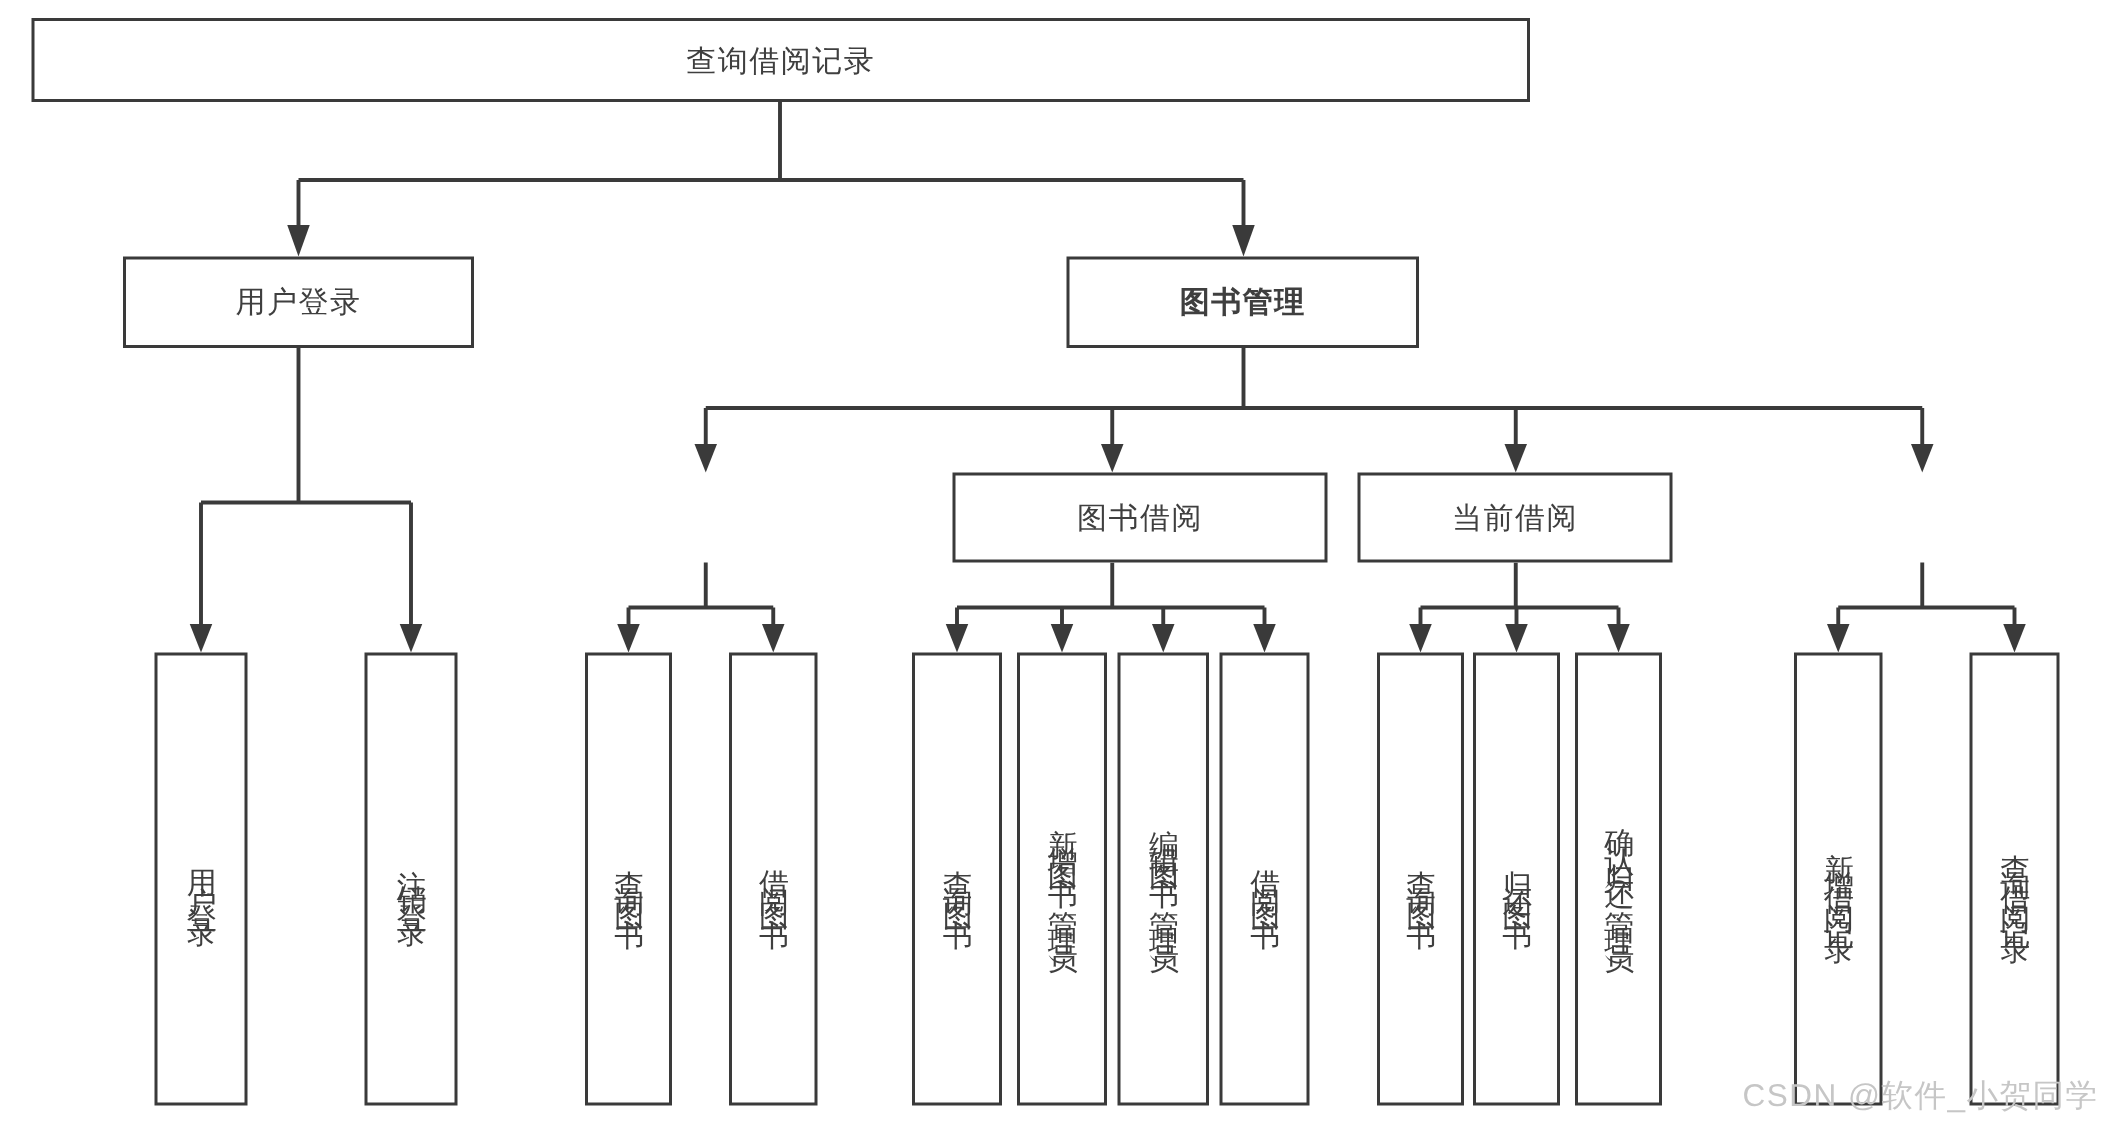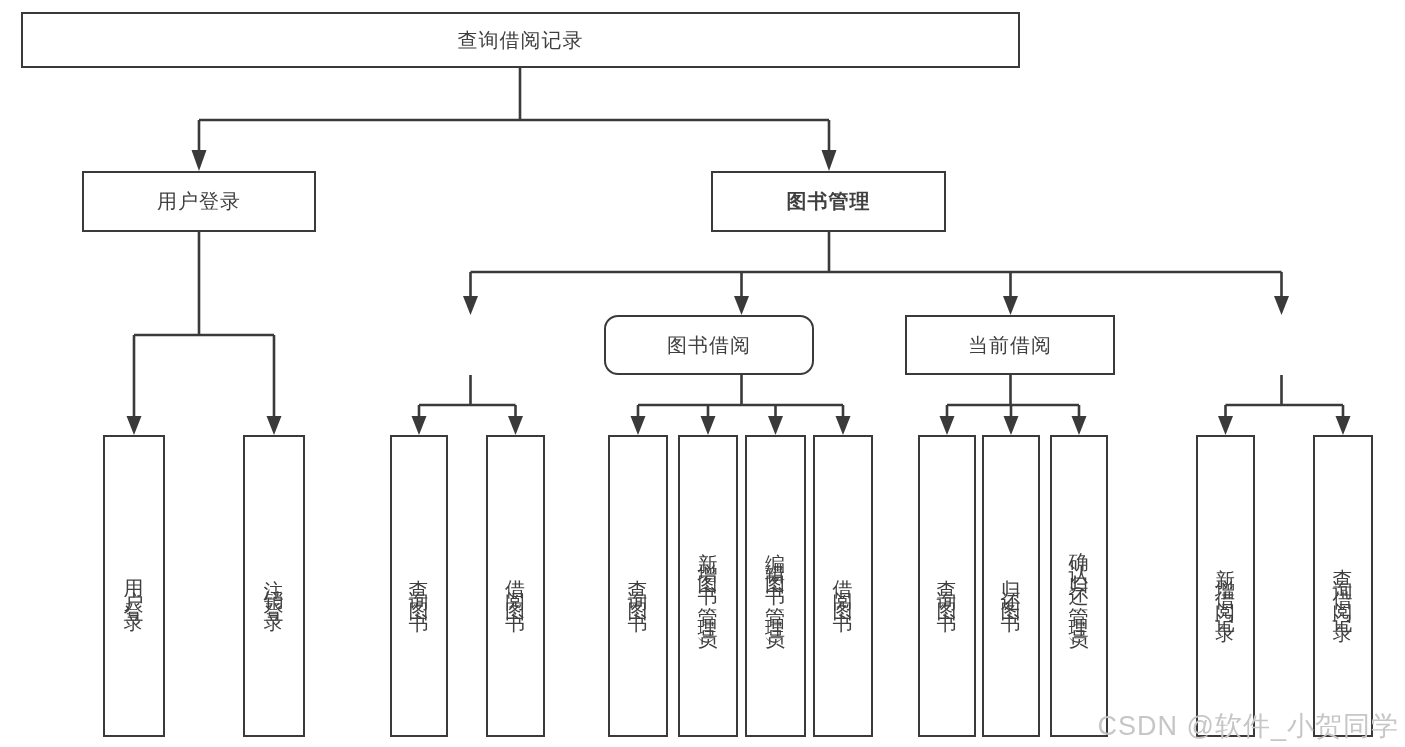--- a/index.html
+++ b/index.html
@@ -29,21 +29,21 @@
   .h-label {
     font-size: 20px;
     letter-spacing: 1px;
     white-space: nowrap;
     color: #3f3f3f;
   }
   .n-root { left: 21px;  top: 12px;  width: 999px; height: 56px; }
   .n-l2a  { left: 82px;  top: 171px; width: 234px; height: 61px; }
   .n-l2b  { left: 711px; top: 171px; width: 235px; height: 61px; font-weight: bold; }
   .n-l3a  { left: 365px; top: 315px; width: 210px; height: 60px; }
-  .n-l3b  { left: 604px; top: 315px; width: 210px; height: 60px; border-radius: 14px; }
+  .n-l3b  { left: 635px; top: 315px; width: 250px; height: 60px; }
   .n-l3c  { left: 905px; top: 315px; width: 210px; height: 60px; }
   .n-l3d  { left: 1176px; top: 315px; width: 210px; height: 60px; }
   .leaf   { top: 435px; height: 302px; }
   .v-text {
     writing-mode: vertical-lr;
     text-orientation: mixed;
     font-size: 20px;
     letter-spacing: 11px;
     line-height: 1;
     color: #3f3f3f;
@@ -58,21 +58,21 @@
   .n-c4 { left: 813px;  width: 60px; }
   .n-d1 { left: 918px;  width: 58px; }
   .n-d2 { left: 982px;  width: 58px; }
   .n-d3 { left: 1050px; width: 58px; }
   .n-e1 { left: 1196px; width: 59px; }
   .n-e2 { left: 1313px; width: 60px; }
   .watermark {
     position: absolute;
     right: 6px;
     bottom: 3px;
-    font-size: 27px;
+    font-size: 21px;
     color: #c6c6c6;
     letter-spacing: 1px;
     white-space: nowrap;
   }
 </style>
 </head>
 <body>
 
 <div class="canvas">
 

